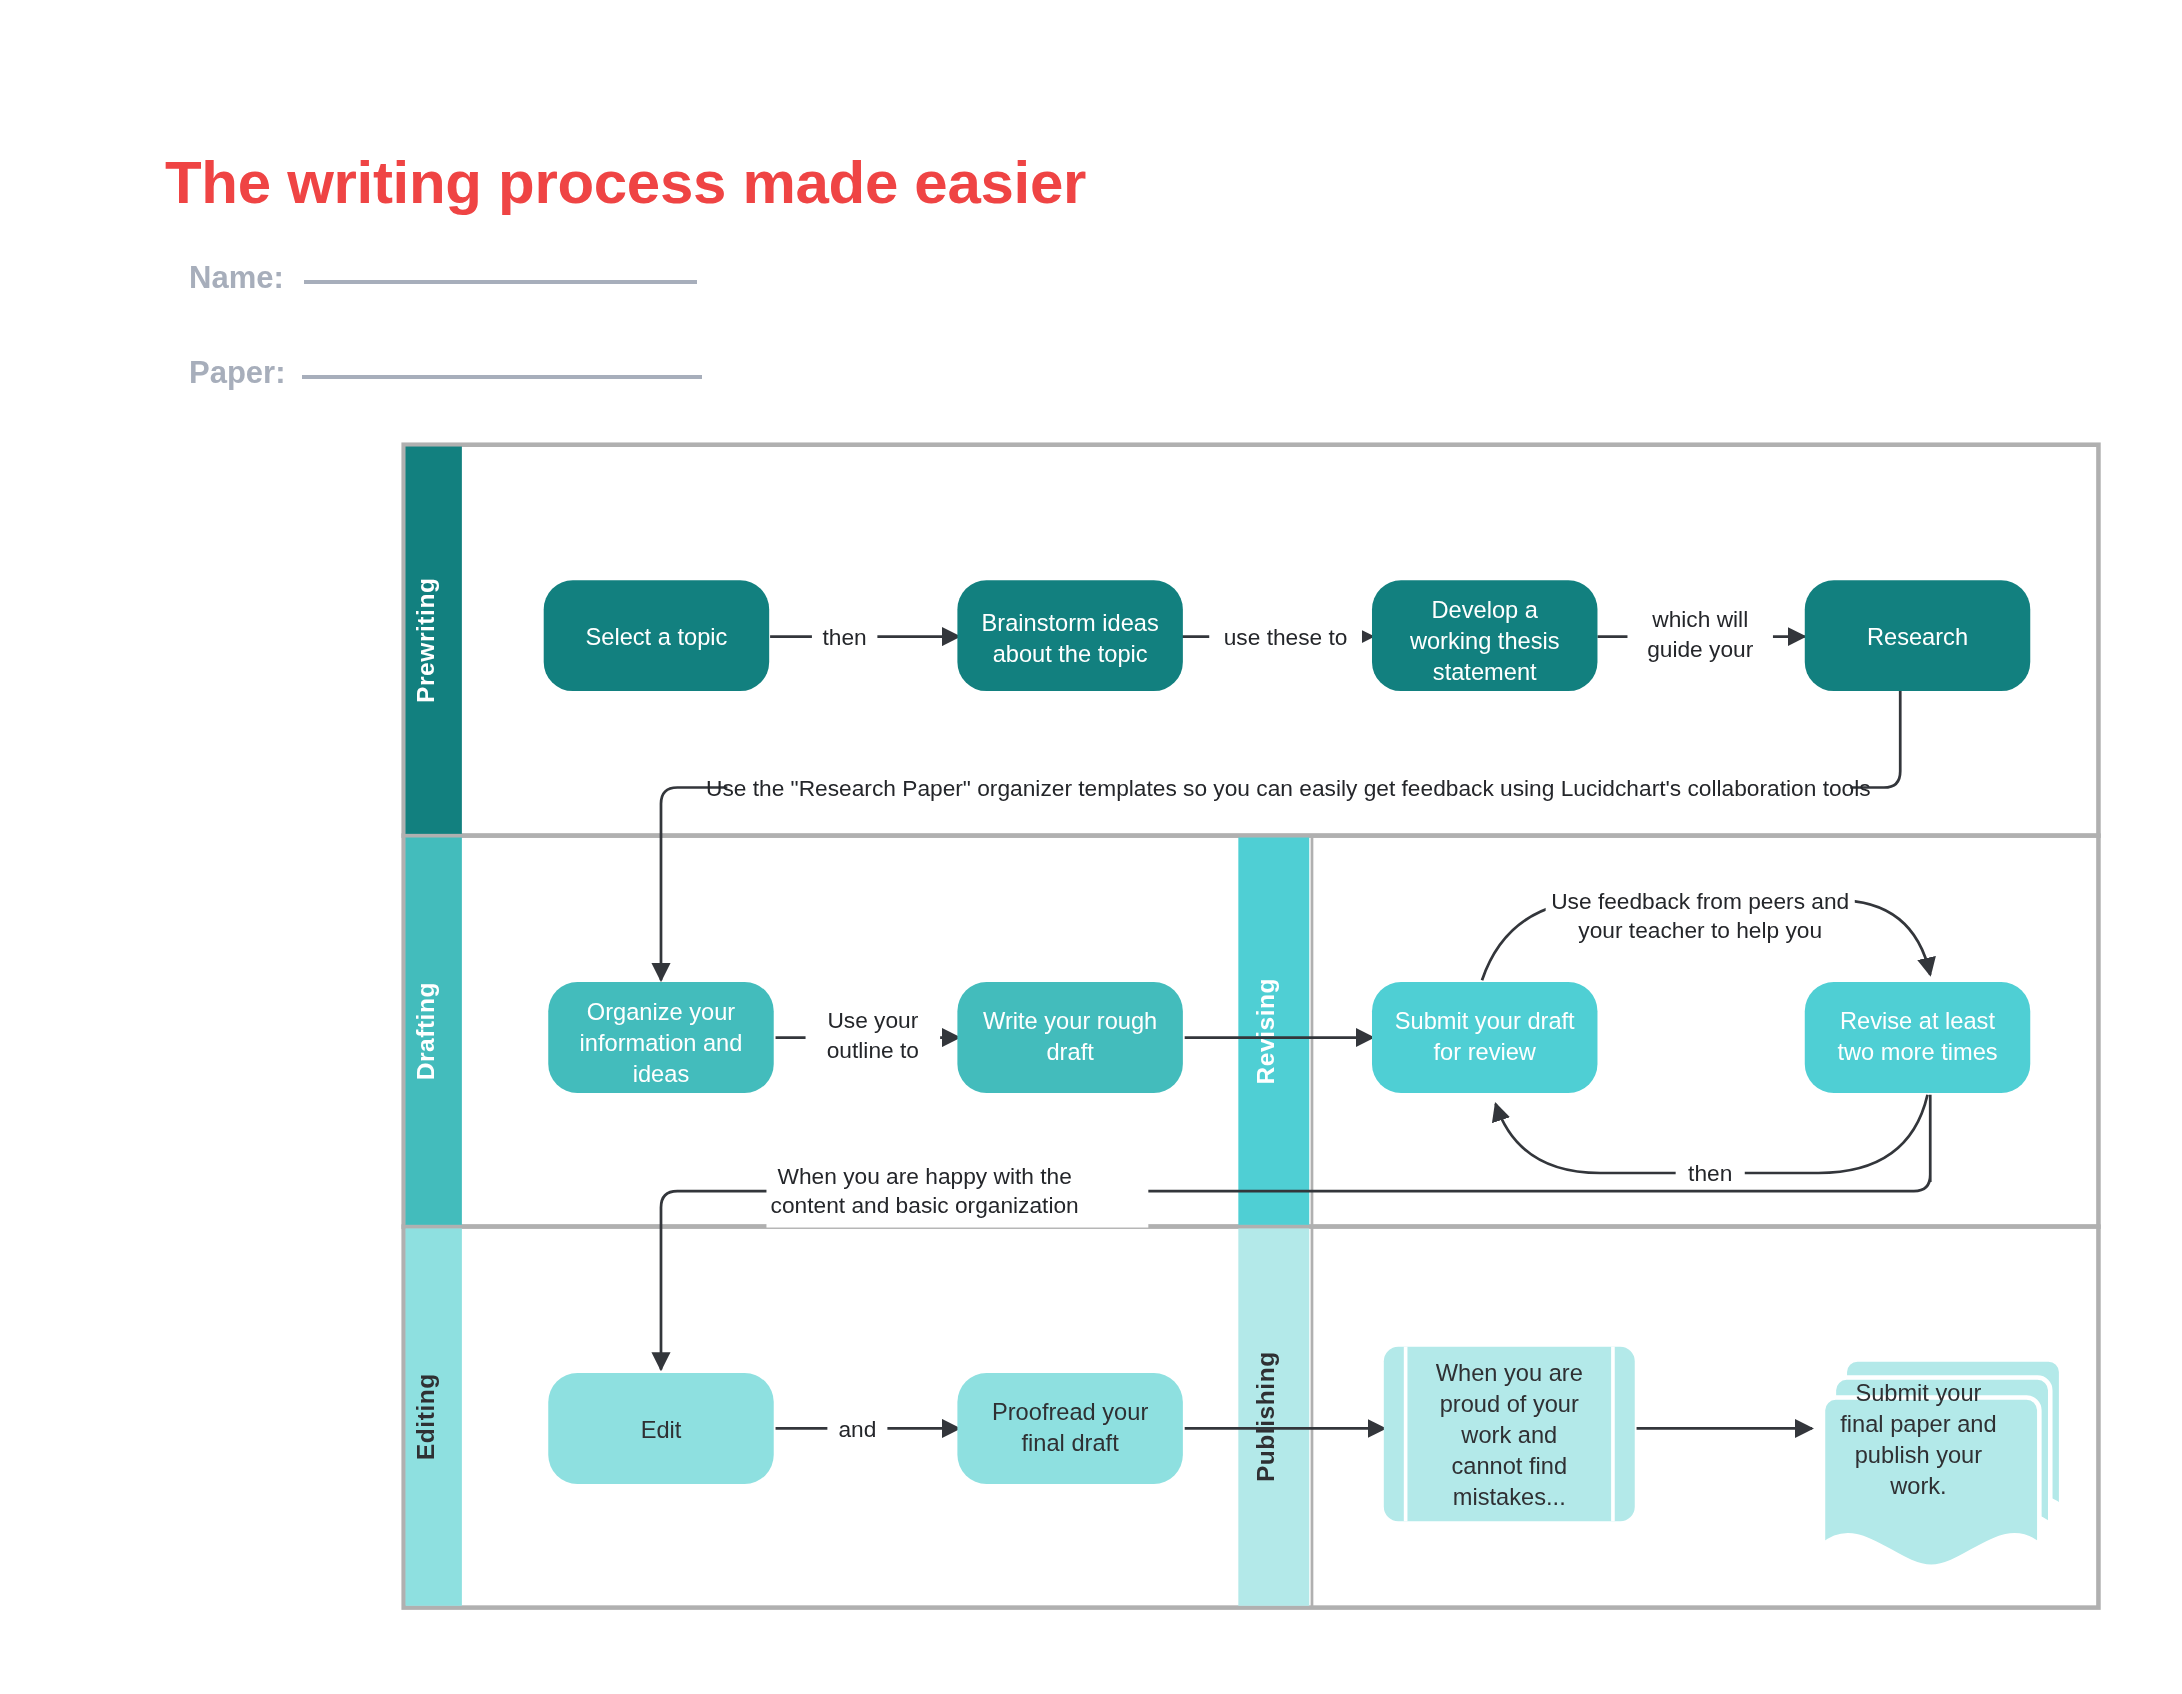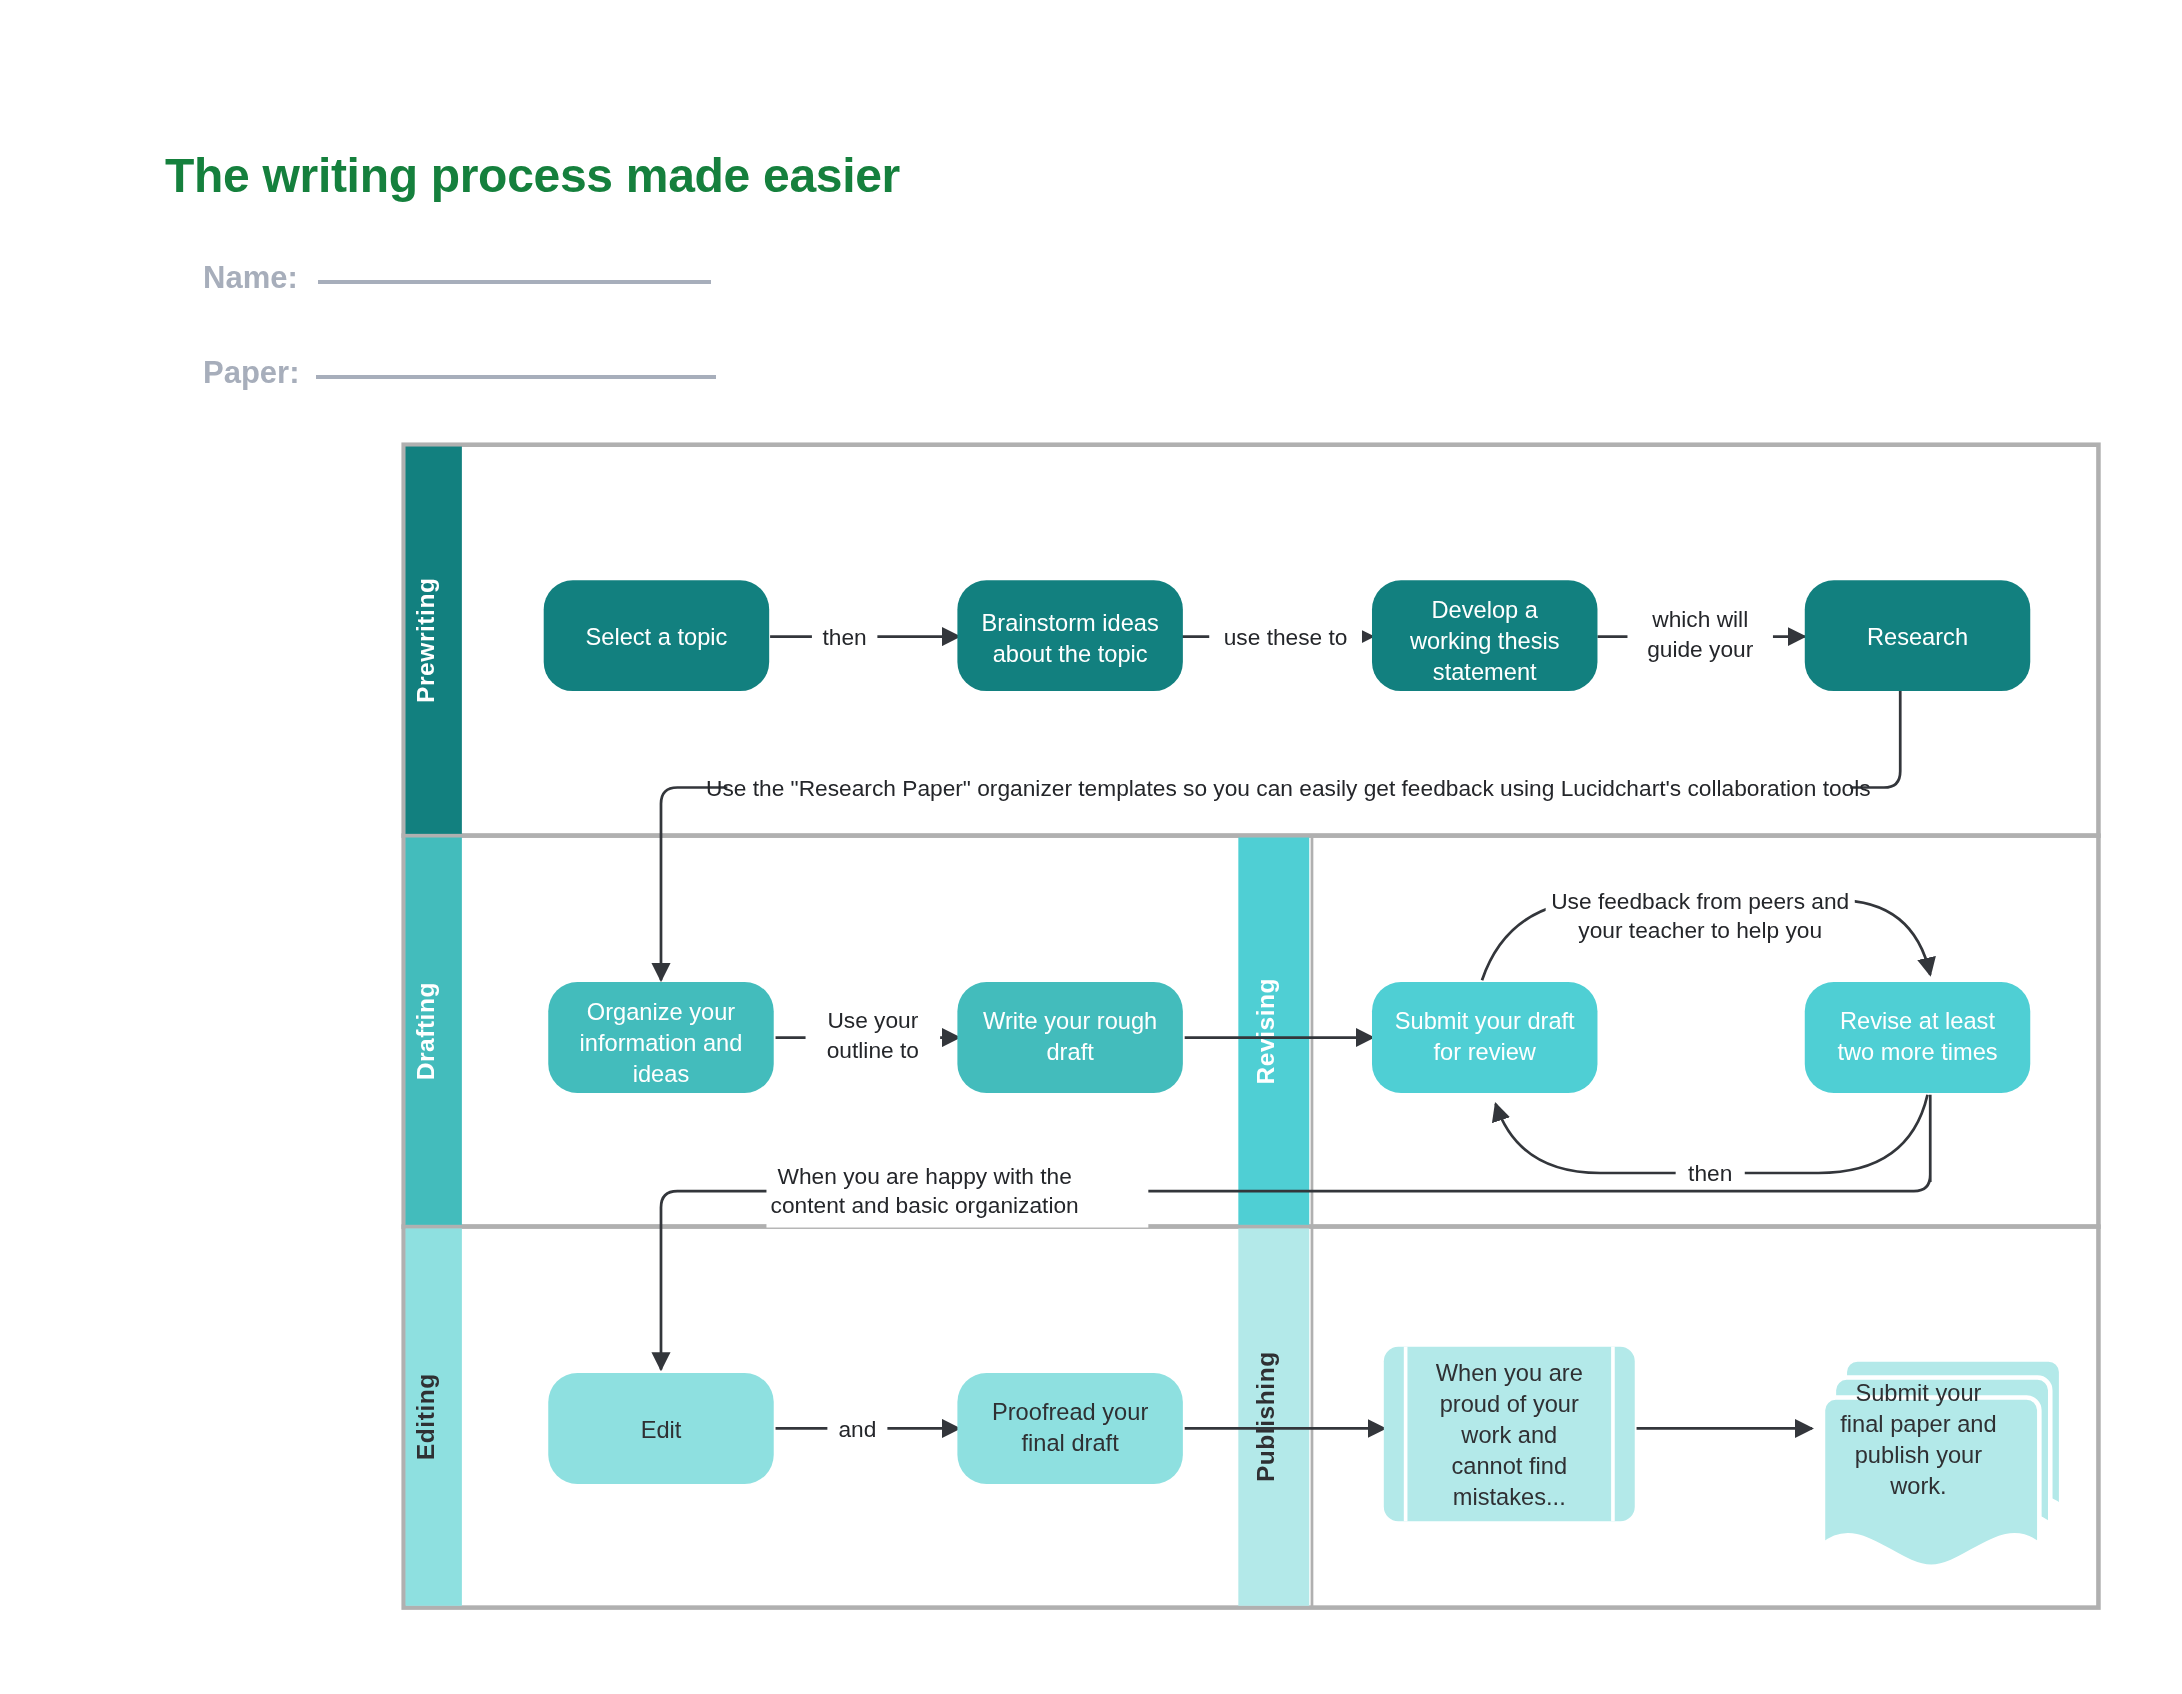--- a/index.html
+++ b/index.html
@@ -18,40 +18,39 @@
   .header-block {
     position: absolute;
     left: 0; top: 0;
     width: 2183px;
     height: 427px;
   }
   .doc-title {
     position: absolute;
     left: 165px;
     top: 148px;
-    font-size: 48px;
+    font-size: 60px;
     font-weight: bold;
-    color: #15803d;
+    color: #ef4444;
     letter-spacing: -0.3px;
     white-space: nowrap;
     text-align: center;
   }
   .field-row {
     position: absolute;
     display: flex;
     align-items: baseline;
   }
   .field-row.name { left: 189px; top: 260px; }
   .field-row.date { left: 189px; top: 355px; }
   .field-label {
     font-size: 31px;
     font-weight: bold;
     color: #a7aebb;
     white-space: nowrap;
-    margin-left: 14px;
   }
   .field-line {
     display: inline-block;
     width: 393px;
     height: 4.5px;
     background: #a7aebb;
     margin-left: 20px;
     position: relative;
     top: -3.6px;
   }

